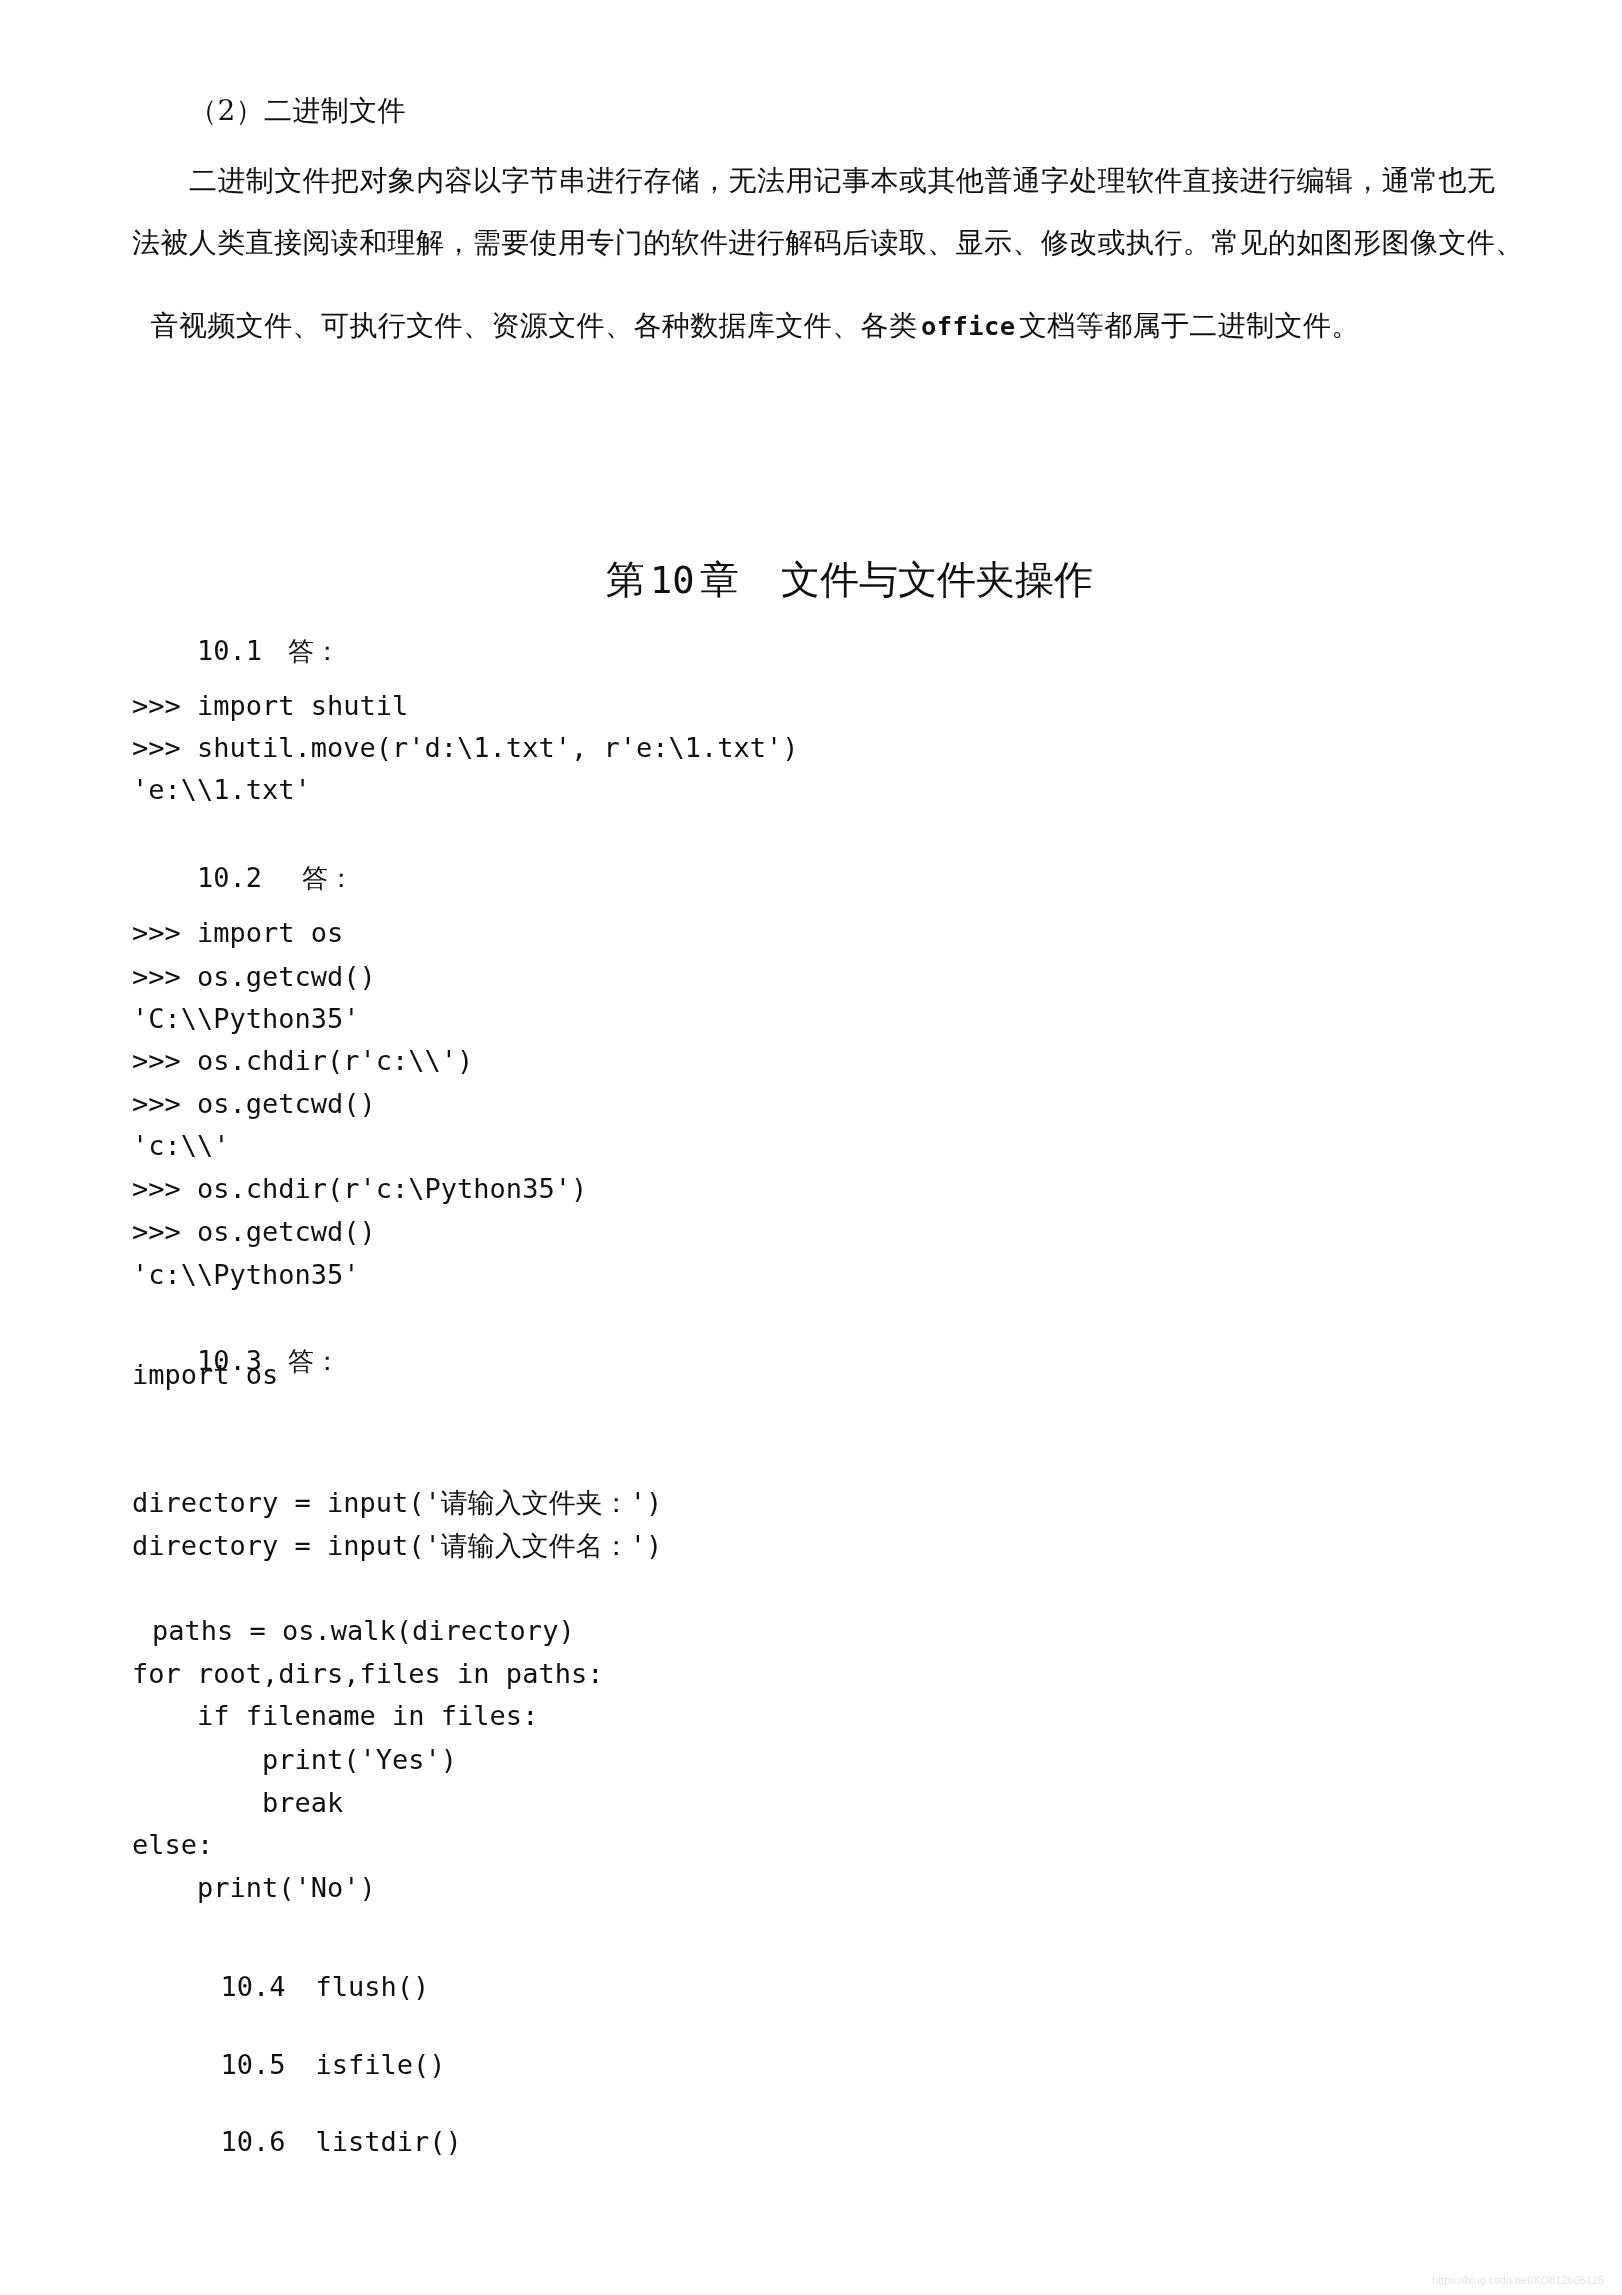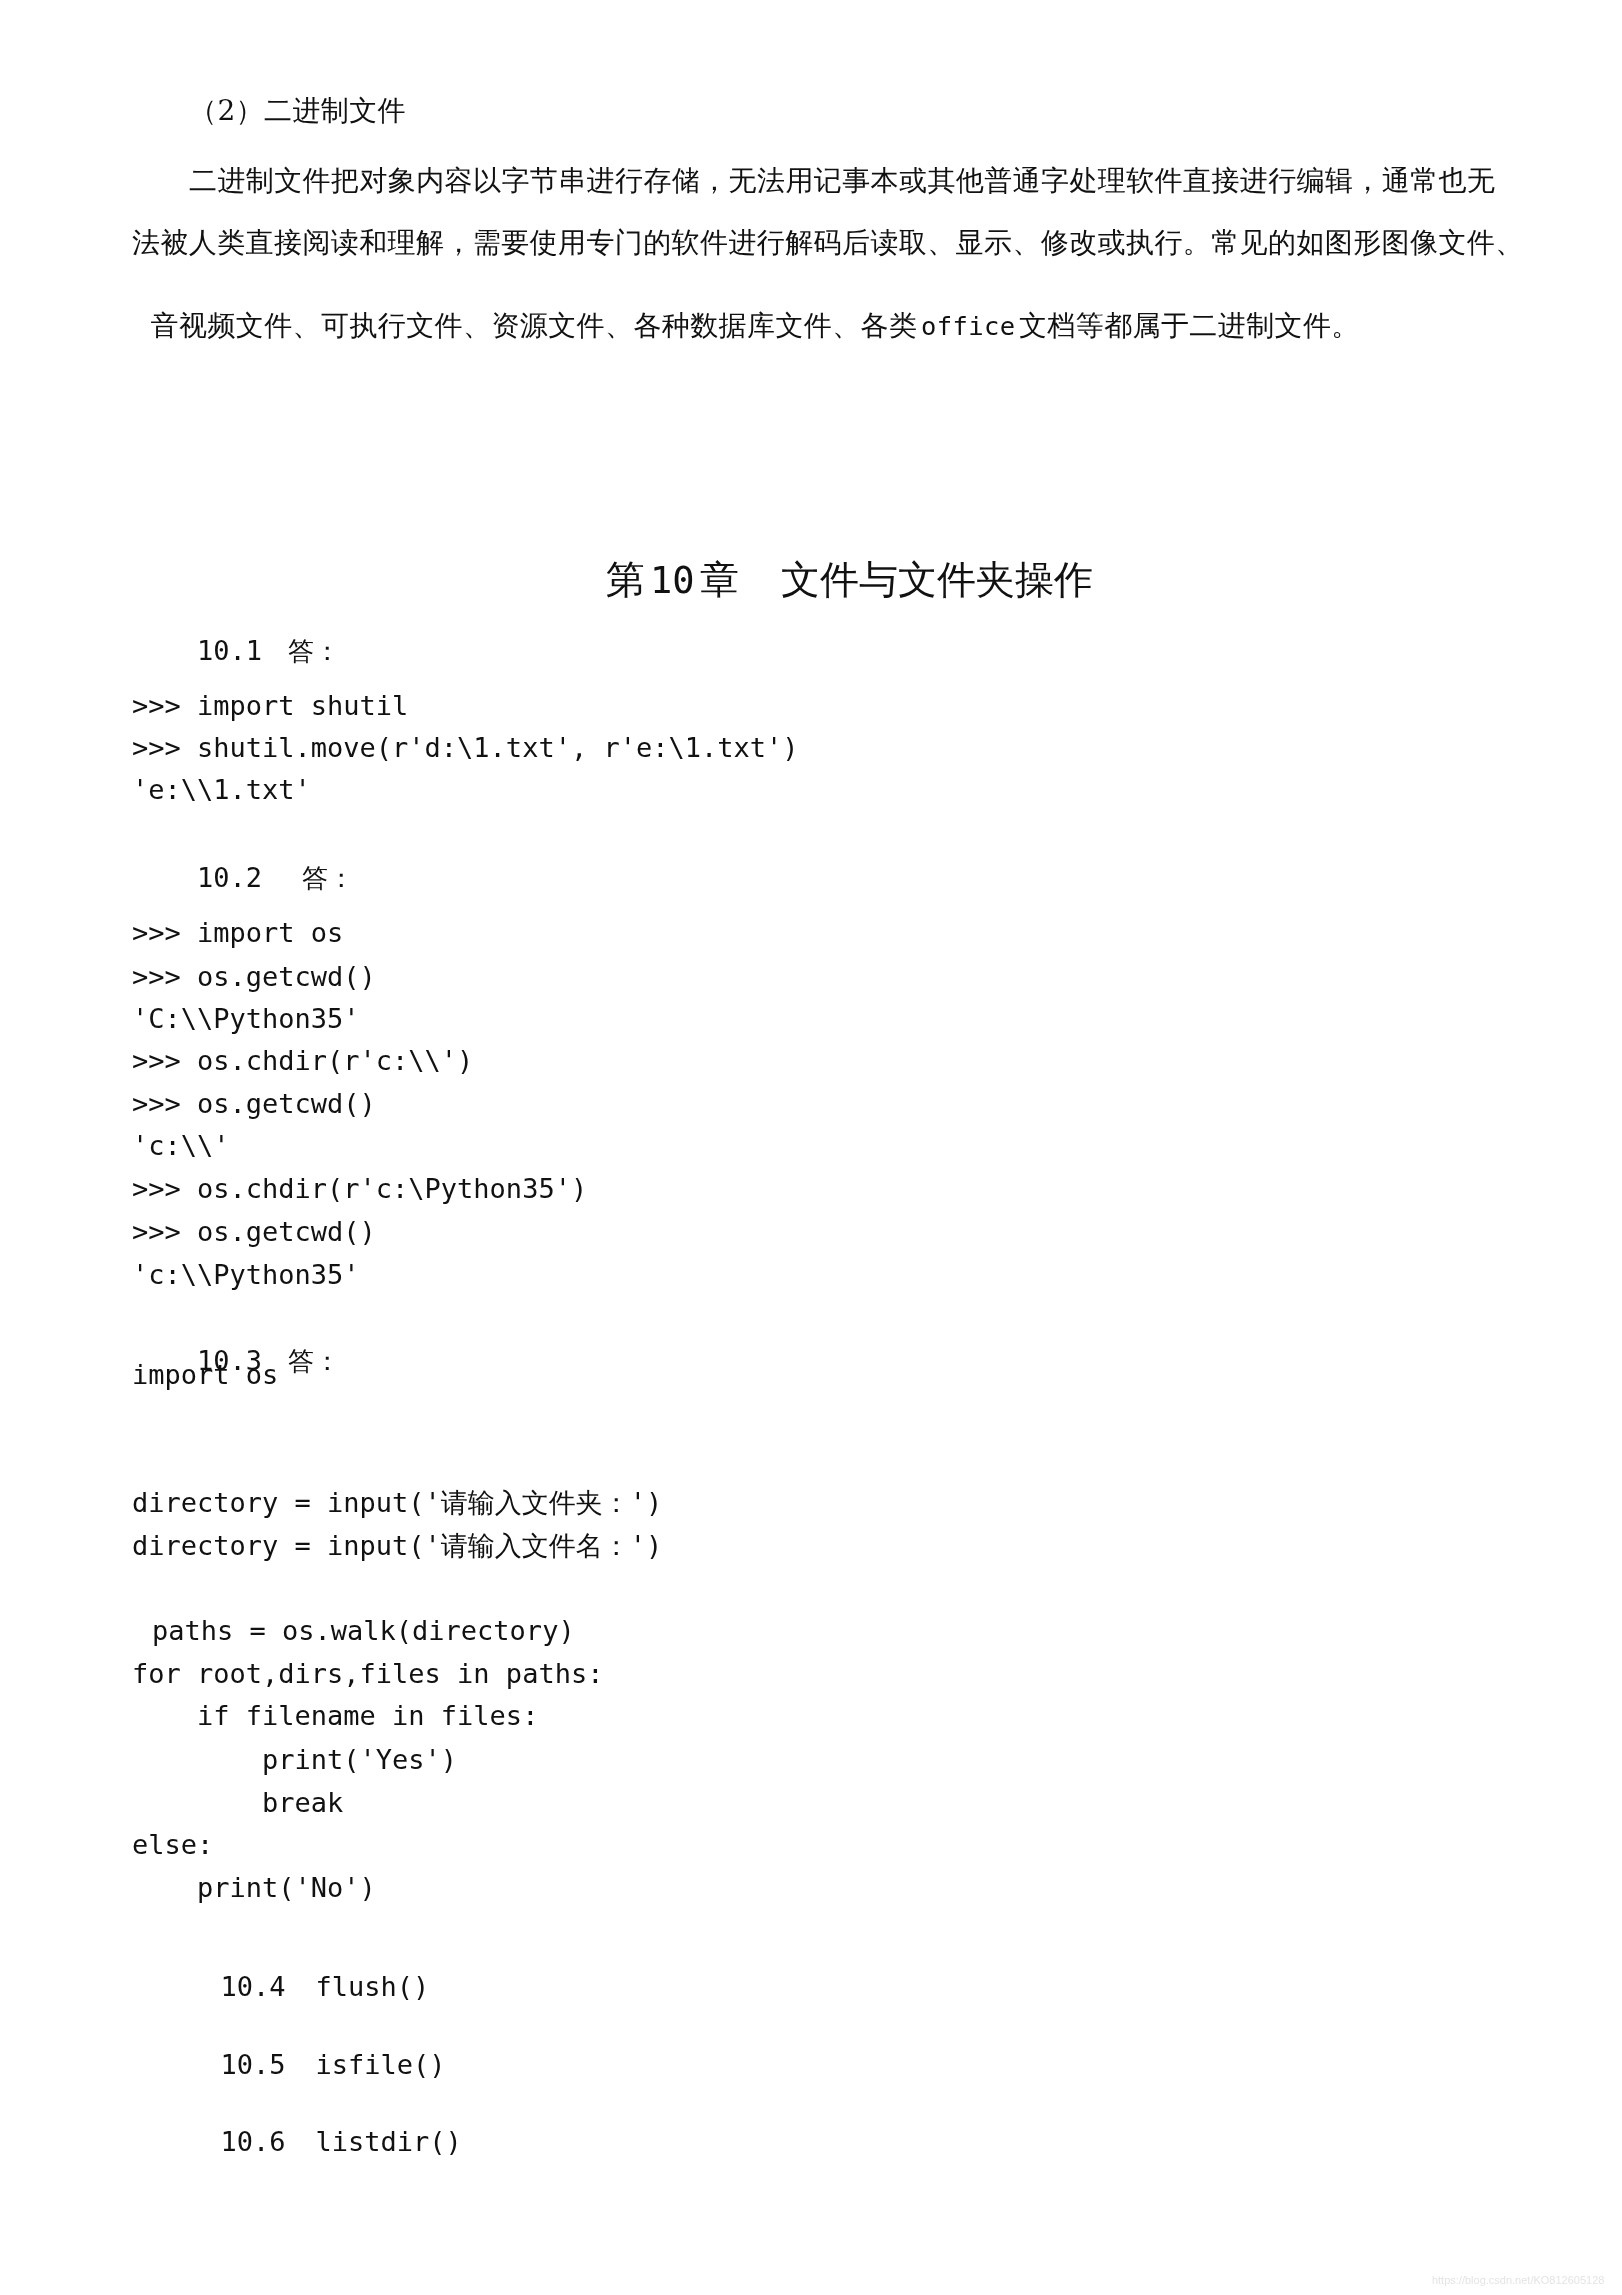--- a/index.html
+++ b/index.html
@@ -3,21 +3,21 @@
 <meta charset="utf-8">
 <style>
   html, body { margin: 0; padding: 0; background: #ffffff; }
   body { width: 1622px; height: 2295px; position: relative; overflow: hidden;
          color: #111111; font-family: "DejaVu Serif", "Liberation Serif", serif; }
   .abs { position: absolute; white-space: pre; line-height: 1; }
   .cjk { font-family: "DejaVu Serif", "Liberation Serif", serif; font-size: 28px; letter-spacing: 0.4px; }
   .mono { font-family: "DejaVu Sans Mono", "Liberation Mono", monospace; font-size: 27px; }
   .chapter { font-size: 39px; font-family: "DejaVu Serif", "Liberation Serif", serif; }
   .chapter .num { font-family: "DejaVu Sans Mono", "Liberation Mono", monospace; font-size: 37px; }
-  .inline-mono { font-family: "DejaVu Sans Mono", "Liberation Mono", monospace; font-size: 25.5px; }
+  .inline-mono { font-family: "DejaVu Sans Mono", "Liberation Mono", monospace; font-size: 25.5px; font-weight: bold; }
   .watermark { position: absolute; right: 17.6px; bottom: 8.8px; font-family: "Liberation Sans", sans-serif;
                font-size: 11px; color: #e4e4e4; white-space: nowrap; }
 </style>
 </head>
 <body>
 
 <div class="abs cjk" style="left:189px; top:97px;">（2）二进制文件</div>
 
 <div class="abs cjk" style="left:189px; top:167px;">二进制文件把对象内容以字节串进行存储，无法用记事本或其他普通字处理软件直接进行编辑，通常也无</div>
 <div class="abs cjk" style="left:132px; top:229px;">法被人类直接阅读和理解，需要使用专门的软件进行解码后读取、显示、修改或执行。常见的如图形图像文件、</div>

